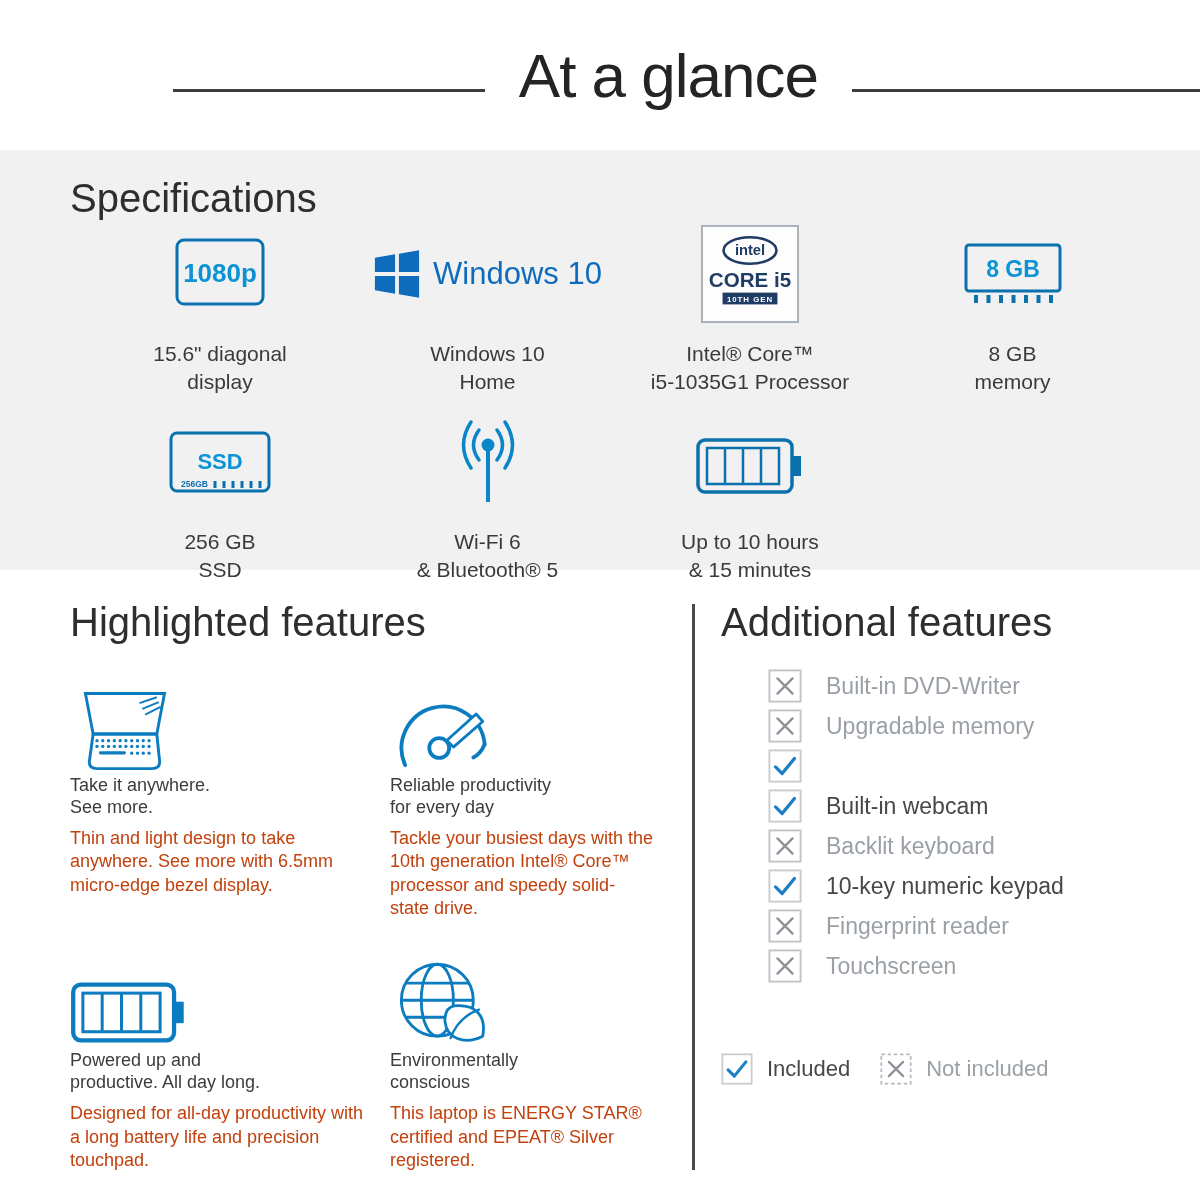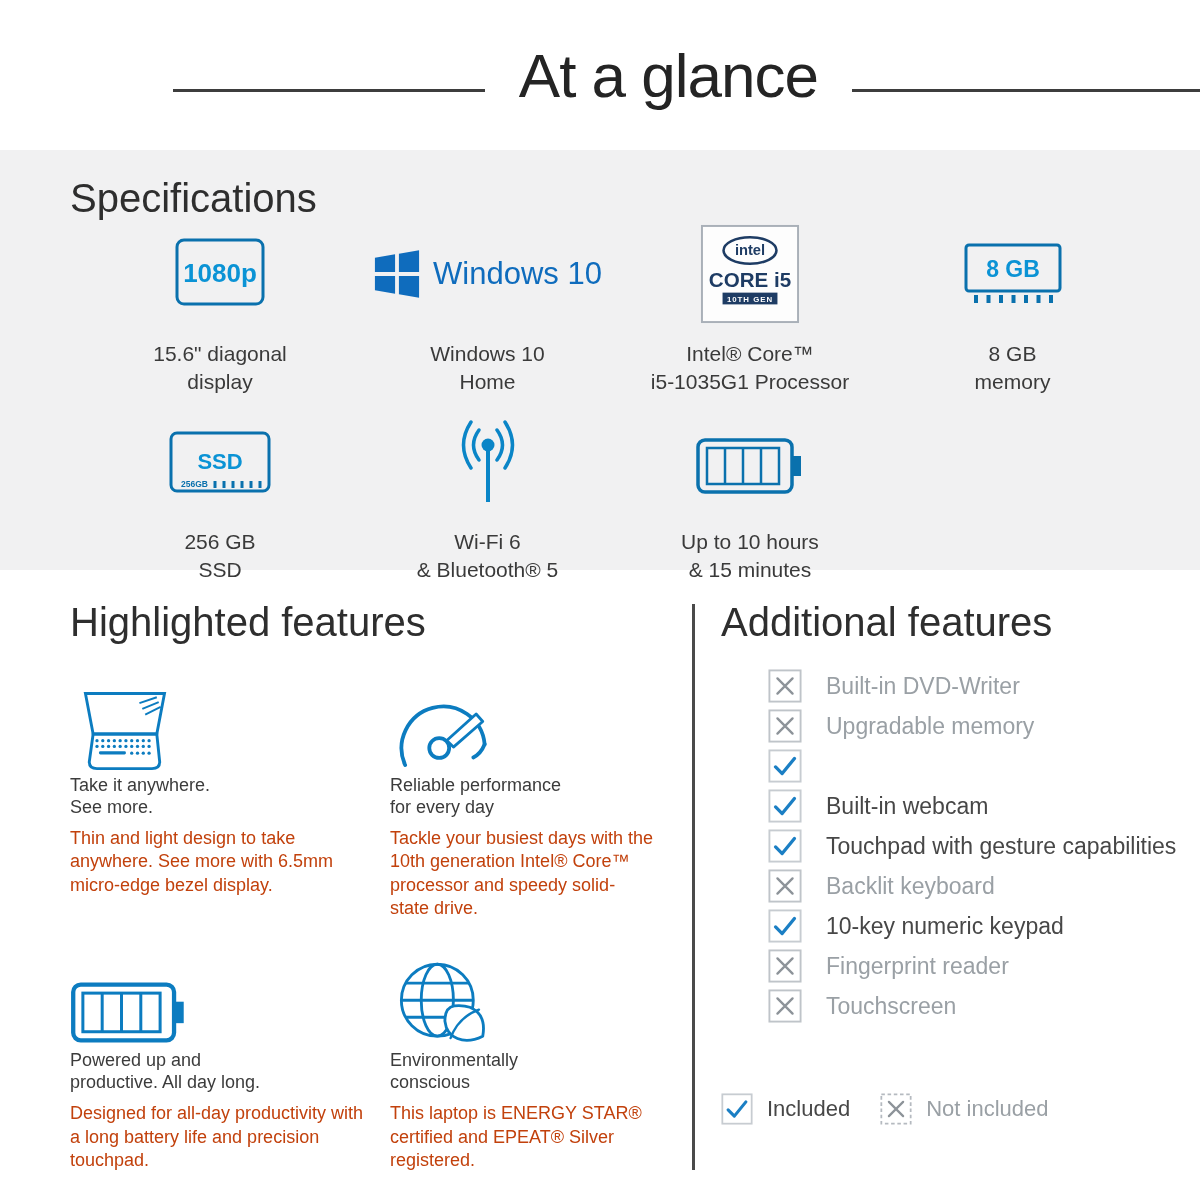--- a/index.html
+++ b/index.html
@@ -220,21 +220,21 @@
 
         <div class="feat-item">
           <div class="feat-icon">
             <svg viewBox="0 0 112 92" width="106" height="88">
               <path d="M16,82 A44,44 0 1 1 100,60" fill="none" stroke="#0c7cc0" stroke-width="4" stroke-linecap="round"></path>
               <circle cx="52" cy="64" r="10.5" fill="#ffffff" stroke="#0c7cc0" stroke-width="4"></circle>
               <path d="M60,56 L91,28 L98,36 L67,63 Z" fill="#ffffff" stroke="#0c7cc0" stroke-width="3" stroke-linejoin="round"></path>
               <path d="M100,60 Q96,70 88,74" fill="none" stroke="#0c7cc0" stroke-width="4" stroke-linecap="round"></path>
             </svg>
           </div>
-          <div class="feat-title">Reliable performance
+          <div class="feat-title">Reliable productivity
 for every day</div>
           <div class="feat-body">Tackle your busiest days with the 10th generation Intel® Core™ processor and speedy solid-state drive.</div>
         </div>
 
         <div class="feat-item">
           <div class="feat-icon">
             <svg viewBox="0 0 110 68" width="118" height="73">
               <rect x="3" y="7" width="94" height="52" rx="7" fill="none" stroke="#0c7cc0" stroke-width="4"></rect>
               <rect x="12" y="15" width="72" height="36" fill="none" stroke="#0c7cc0" stroke-width="2.8"></rect>
               <line x1="30" y1="15" x2="30" y2="51" stroke="#0c7cc0" stroke-width="2.8"></line>
@@ -305,29 +305,20 @@
               <svg viewBox="0 0 36 36" width="34" height="34">
                 <rect x="1.5" y="1.5" width="33" height="33" fill="#ffffff" stroke="#c7ccd1" stroke-width="2"></rect>
                 <path d="M8 19 L15 26 L28 10" fill="none" stroke="#1b7fc4" stroke-width="3.5" stroke-linecap="round" stroke-linejoin="round"></path>
               </svg>
             </span>
             <span class="addl-label included">Built-in webcam</span>
           </div>
           <div class="addl-row">
             <span class="cbox">
               <svg viewBox="0 0 36 36" width="34" height="34">
-                <rect x="1.5" y="1.5" width="33" height="33" fill="#ffffff" stroke="#c7ccd1" stroke-width="2"></rect>
-                <path d="M8 19 L15 26 L28 10" fill="none" stroke="#1b7fc4" stroke-width="3.5" stroke-linecap="round" stroke-linejoin="round"></path>
-              </svg>
-            </span>
-            <span class="addl-label included">Touchpad with gesture capabilities</span>
-          </div>
-          <div class="addl-row">
-            <span class="cbox">
-              <svg viewBox="0 0 36 36" width="34" height="34">
                 <rect x="1.5" y="1.5" width="33" height="33" fill="#ffffff" stroke="#bfc4c9" stroke-width="2"></rect>
                 <path d="M10 10 L26 26 M26 10 L10 26" fill="none" stroke="#8d9399" stroke-width="2.5" stroke-linecap="round"></path>
               </svg>
             </span>
             <span class="addl-label excluded">Backlit keyboard</span>
           </div>
           <div class="addl-row">
             <span class="cbox">
               <svg viewBox="0 0 36 36" width="34" height="34">
                 <rect x="1.5" y="1.5" width="33" height="33" fill="#ffffff" stroke="#c7ccd1" stroke-width="2"></rect>

